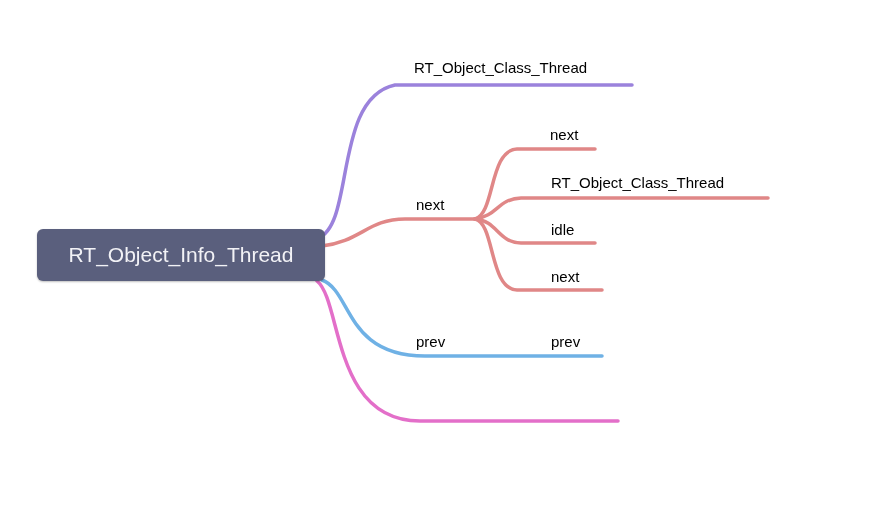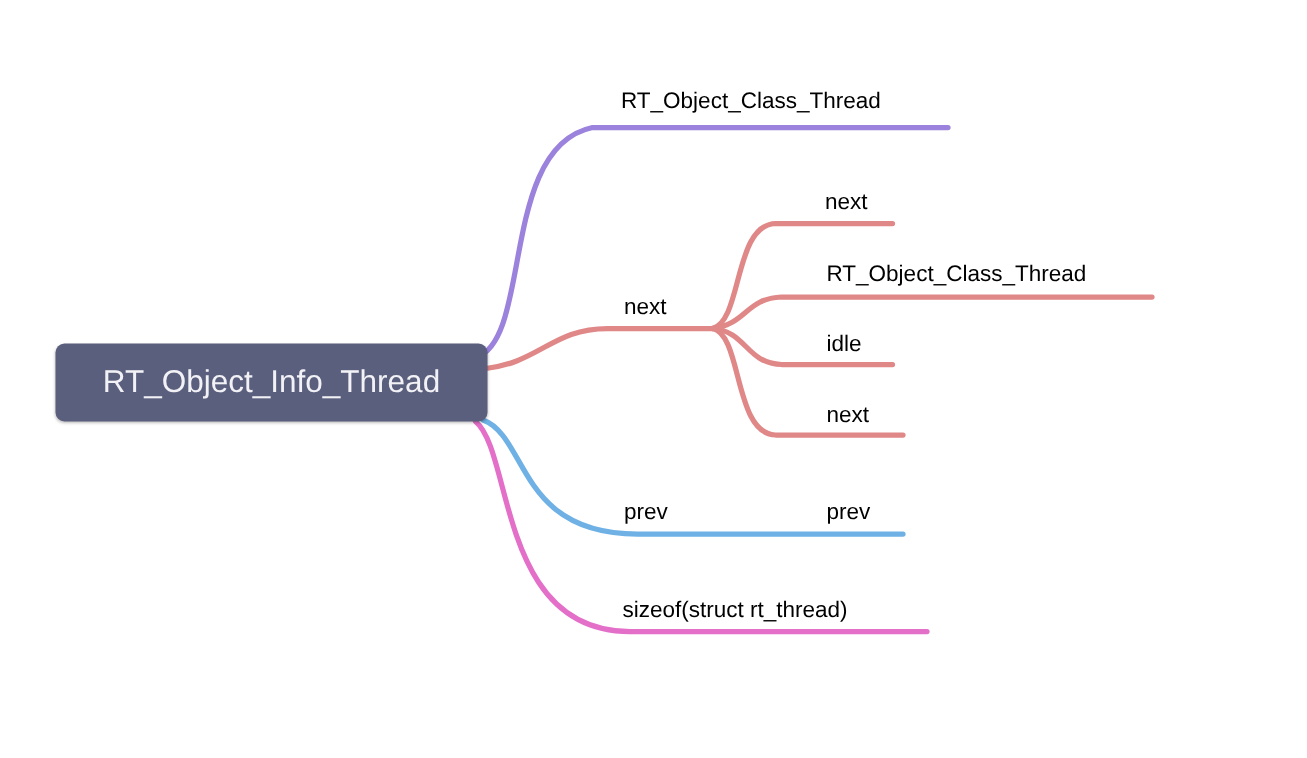--- a/index.html
+++ b/index.html
@@ -82,15 +82,14 @@
   <div class="label" style="left:551px; top:172px;">RT_Object_Class_Thread</div>
 
   <div class="label" style="left:551px; top:219px;">idle</div>
 
   <div class="label" style="left:551px; top:266px;">next</div>
 
   <div class="label" style="left:416px; top:331px;">prev</div>
 
   <div class="label" style="left:551px; top:331px;">prev</div>
 
-  <div class="label" style="left:415px; top:396px;">sizeof(struct rt_thread)</div>
 
 </div>
 
 </body></html>

